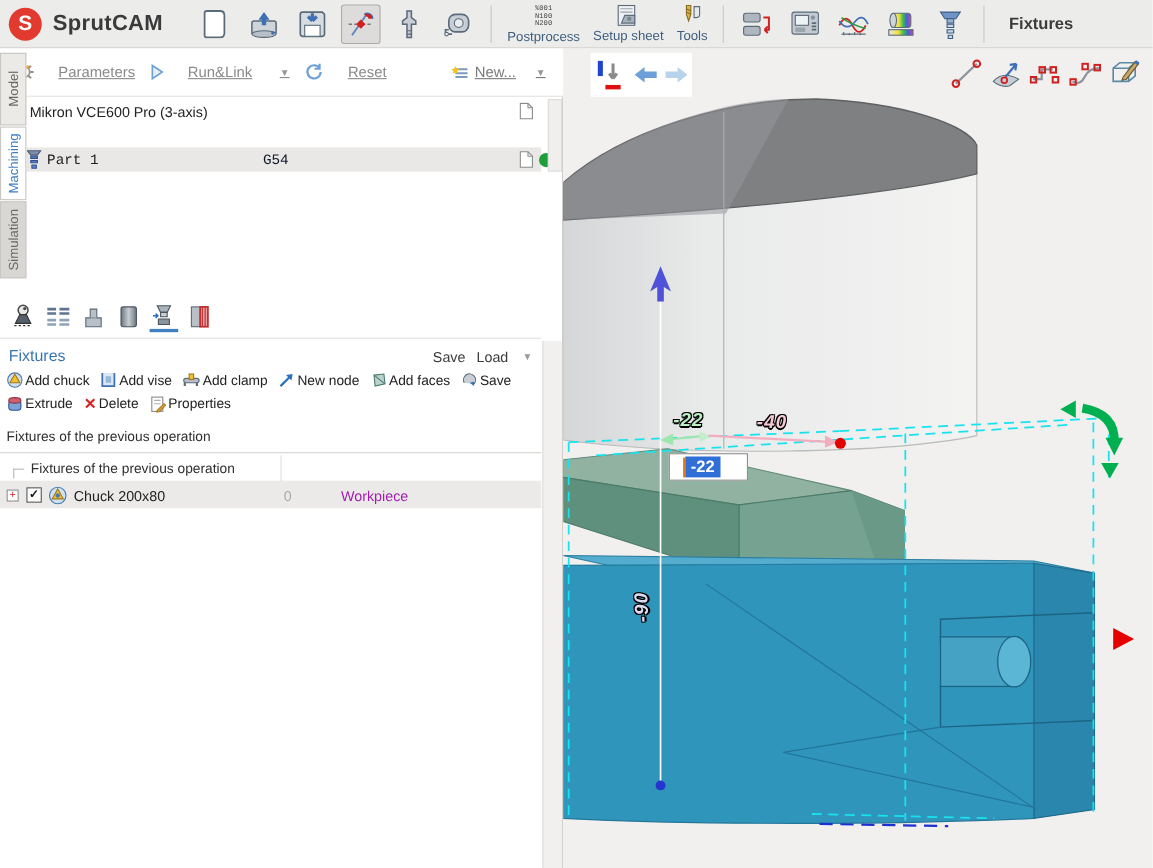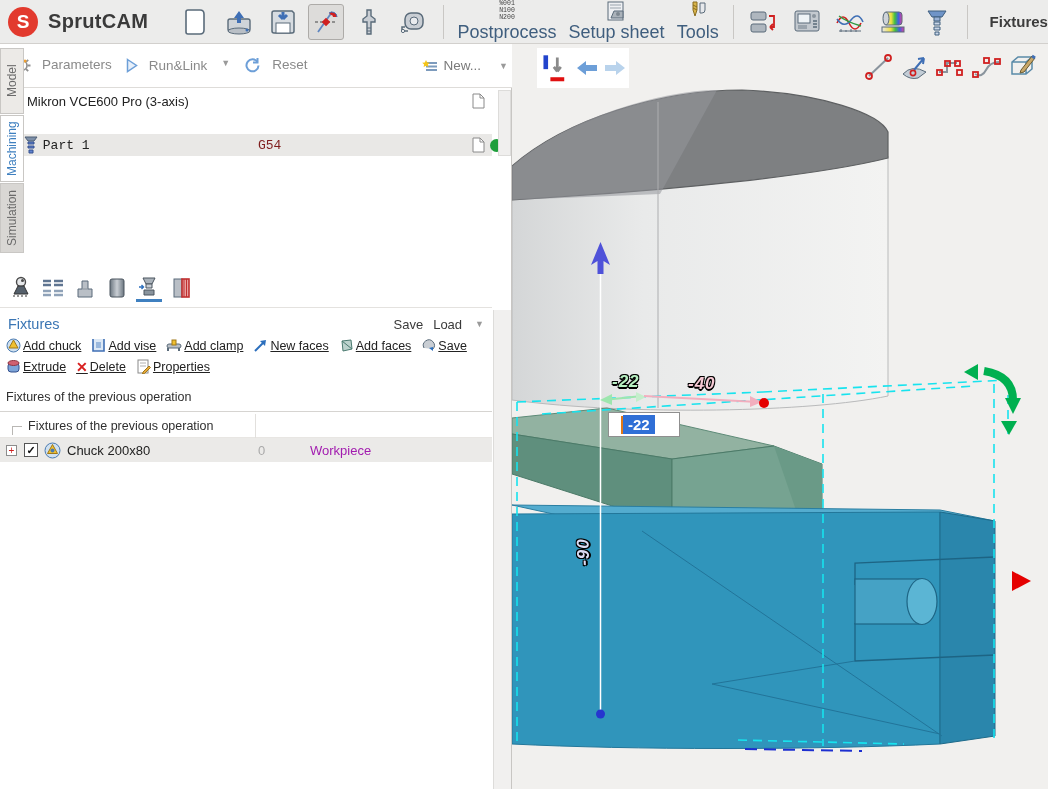--- a/index.html
+++ b/index.html
@@ -13,54 +13,54 @@
   .logo { width:30px; height:30px; border-radius:50%; background:#e23a2e; color:#fff;
     font-weight:bold; font-size:19px; display:flex; align-items:center; justify-content:center;
     margin-left:8px; flex:0 0 auto; }
   .brand { font-size:20px; color:#3a3a3a; font-weight:600; margin:0 26px 0 10px; letter-spacing:.3px; }
   .tb-ico { width:36px; height:36px; display:flex; align-items:center; justify-content:center;
     margin:0 4px; border:1px solid transparent; border-radius:3px; }
   .tb-ico.active { background:#dddcda; border-color:#adaba8; }
   .tb-sep { width:1px; height:34px; background:#c9c7c4; margin:0 8px; }
   .tb-labeled { display:flex; flex-direction:column; align-items:center; justify-content:center;
     margin:0 6px; height:42px; }
-  .tb-labeled .lab { font-size:18px; color:#3f5e7e; margin-top:1px; white-space:nowrap; }
+  .tb-labeled .lab { font-size:12px; color:#3f5e7e; margin-top:1px; white-space:nowrap; }
   .nc-lines { font-size:6.5px; line-height:7px; color:#444; text-align:center; font-family:"Liberation Mono", monospace; }
   .win-title { font-size:15px; font-weight:bold; color:#3c3c3c; margin-left:14px; }
 
   
   .toolbar2 { position:absolute; left:0; top:44px; width:512px; height:44px; background:#fff;
     border-bottom:1px solid #dedcd9; display:flex; align-items:center; font-size:13.5px; color:#8a8a8a; }
-  .t2-item { display:flex; align-items:flex-start; gap:11px; margin-left:14px; }
+  .t2-item { display:flex; align-items:center; gap:22px; margin-left:14px;text-decoration:underline; }
   .chev { font-size:9px; color:#9a9a9a; margin-left:3px; }
-  .t2-right { margin-left:auto; display:flex; align-items:center; gap:4px; margin-right:4px; color:#7a7a7a; }
+  .t2-right { margin-left:auto; display:flex; align-items:center; gap:4px; margin-right:16px; color:#7a7a7a;text-decoration:underline; }
 
   
   .left-panel { position:absolute; left:0; top:88px; width:512px; height:701px; background:#fff;
     border-right:1px solid #c8c6c3; }
   .tree-row { position:absolute; left:0; width:492px; height:22px; display:flex; align-items:center;
     font-size:13px; color:#222; }
   .tree-row.sel { background:#e9e8e6; }
   .tree-doc { position:absolute; left:472px; top:3px; }
   .tree-dot { position:absolute; left:490px; top:5px; width:13px; height:13px; border-radius:50%; background:#1f9e3c; }
-  .g54 { position:absolute; left:258px; color:#7f1d1d;text-align:right; }
+  .g54 { position:absolute; left:239px; color:#0f172a;text-align:right; }
   .tree-scroll { position:absolute; left:498px; top:2px; width:13px; height:66px; background:#f0efee; border:1px solid #dddcda; }
   .expander { width:11px; height:11px; border:1px solid #8c8c8c; background:#fff; font-size:10px; line-height:9px;
     text-align:center; margin:0 3px 0 2px; color:#333; flex:0 0 auto; }
 
   .tabicons { position:absolute; left:0; top:188px; width:492px; height:32px; display:flex; align-items:flex-start; padding-left:8px; gap:6px; border-bottom:1px solid #e4e2df;}
   .tabico { width:26px; height:26px; display:flex; align-items:center; justify-content:center; padding-bottom:2px; }
   .tabico.cur { border-bottom:3px solid #3f80c0; }
 
   .fx-head { position:absolute; left:0; top:222px; width:492px; height:28px; display:flex; align-items:center; }
   .fx-title { color:#3b76b4; font-size:14.5px; margin-left:8px; }
   .fx-saveload { margin-left:auto; margin-right:8px; font-size:13px; color:#3a3a3a; display:flex; gap:10px; align-items:center; }
 
   .fx-actions { position:absolute; left:2px; top:250px; width:505px; font-size:12.5px; color:#222;
-    display:flex; flex-wrap:wrap; align-items:flex-start; column-gap:10px; row-gap:6px; padding-left:4px;text-decoration:underline; }
+    display:flex; flex-wrap:wrap; align-items:center; column-gap:10px; row-gap:6px; padding-left:4px; }
   .fx-btn { display:flex; align-items:center; gap:2px; white-space:nowrap; }
 
   .prev-label { position:absolute; left:6px; top:302px; font-size:12.5px; color:#2f2f2f; }
   .prev-divider { position:absolute; left:0; top:323px; width:492px; border-top:1px solid #d6d4d1; }
 
   .tbl-header { position:absolute; left:0; top:326px; width:492px; height:24px; display:flex; align-items:center;
     font-size:12.5px; color:#2f2f2f; border-bottom:1px solid #e8e6e3; }
   .tree-elbow { width:10px; height:9px; border-left:1px solid #b9b7b4; border-top:1px solid #b9b7b4; margin:10px 6px 0 12px; }
   .col-div { position:absolute; left:255px; top:326px; height:48px; border-left:1px solid #e2e0dd; }
   .tbl-row { position:absolute; left:0; top:350px; width:492px; height:24px; background:#ebeae8;
@@ -376,21 +376,21 @@
             <rect x="6" y="2" width="4" height="5" fill="#f0c030" stroke="#a07818"></rect>
             <path d="M2 10 v3 M13 10 v3" stroke="#5a6b7a" stroke-width="2"></path>
           </svg>
         <span>Add clamp</span>
         </span>
       <span class="fx-btn">
         <svg width="15" height="15" viewBox="0 0 15 15">
             <path d="M2 13 L11 4" stroke="#2c6fbd" stroke-width="2"></path>
             <path d="M13 2 l-1 6 -5 -5 z" fill="#2c6fbd"></path>
           </svg>
-        <span>New faces</span>
+        <span>New node</span>
         </span>
       <span class="fx-btn">
         <svg width="15" height="15" viewBox="0 0 15 15">
             <path d="M3 3 l9 -1 1 9 -9 2 z" fill="#bcd2cd" stroke="#4a7a70"></path>
             <path d="M3 3 l10 8" stroke="#4a7a70"></path>
           </svg>
         <span>Add faces</span>
         </span>
       <span class="fx-btn">
         <svg width="15" height="15" viewBox="0 0 15 15">

